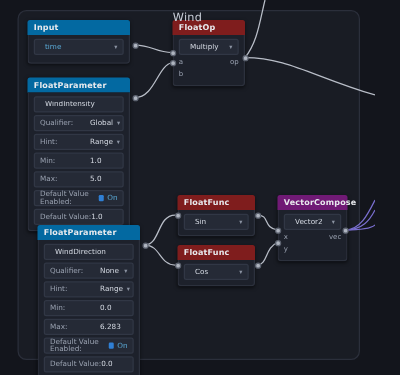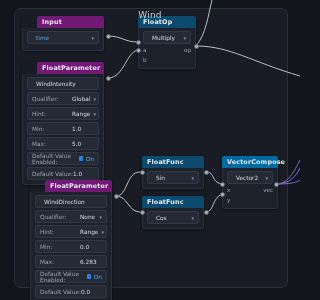--- a/index.html
+++ b/index.html
@@ -19,23 +19,23 @@
             pointer-events:none;z-index:2;}
 
   .node{position:absolute;z-index:4;border-radius:3px;
         box-shadow:0 1px 3px rgba(0,0,0,.55);}
   .nhead{font-size:6.4px;font-weight:bold;color:#e8eaee;
          padding:3px 5px 3px 5px;border-radius:2px 2px 0 0;
          letter-spacing:.15px;line-height:1;}
   .nbody{background:#1d212b;border:1px solid #2c313d;border-top:none;
          border-radius:0 0 3px 3px;padding:3px 4px 4px 4px;}
 
-  .head-red{background:#701a75;margin-left:15px;}
-  .head-teal{background:#0c4a6e;}
-  .head-blue{background:#0369a1;}
+  .head-red{background:#0369a1;}
+  .head-teal{background:#7f1d1d;}
+  .head-blue{background:#701a75;}
 
   .field{background:#252a36;border:1px solid #313745;border-radius:2px;
          height:11px;display:flex;align-items:center;padding:0 4px;
          margin-bottom:2px;font-size:5.8px;color:#c3c9d4;
          justify-content:space-between;}
   .field .val{color:#d4d9e2;margin-left:4px;flex:1;white-space:nowrap;
               overflow:hidden;}
   .field .val.accent{color:#5aa9d6;}
   .caret{color:#8c94a3;font-size:5px;margin-left:3px;}
 

